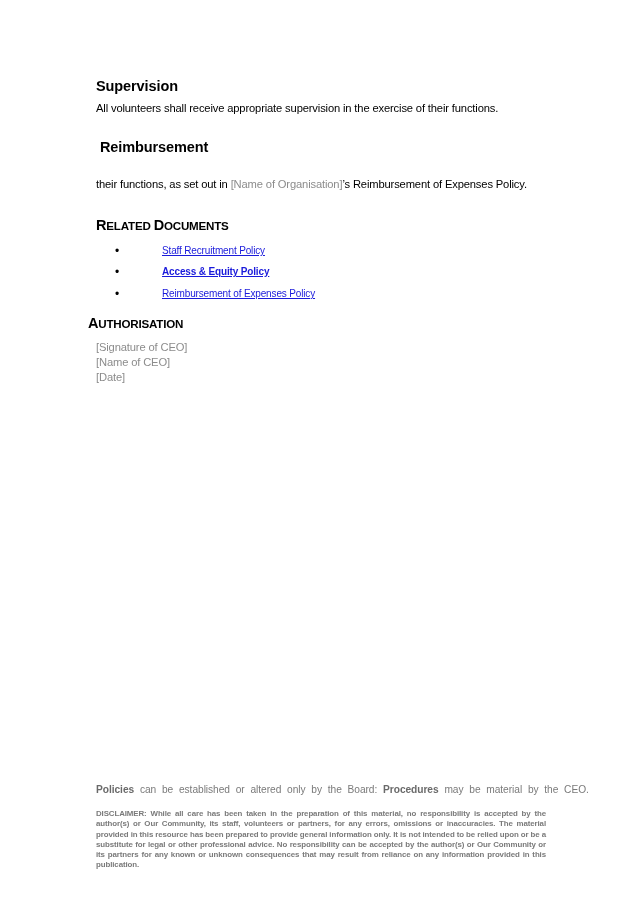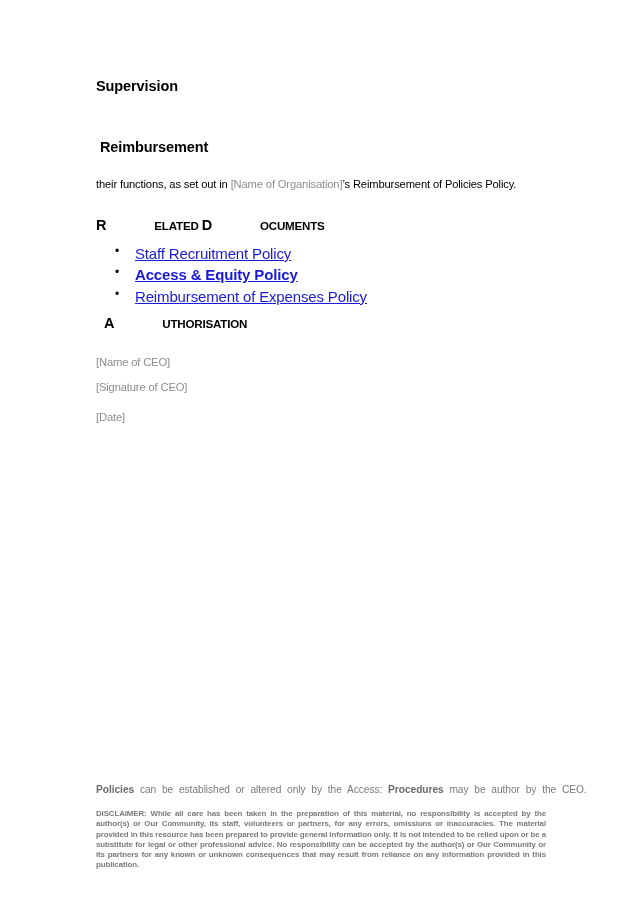--- a/index.html
+++ b/index.html
@@ -4,60 +4,61 @@
 <style>
   html, body { margin: 0; padding: 0; background: #ffffff; }
   body { width: 636px; height: 900px; position: relative; overflow: hidden;
          font-family: "Liberation Sans", sans-serif; color: #000; }
   .page { position: absolute; left: 0; top: 0; width: 636px; height: 636px; }
   .abs { position: absolute; white-space: nowrap; }
   .h2 { font-size: 14.5px; font-weight: bold; letter-spacing: -0.1px; }
   .body { font-size: 11.2px; line-height: 15px; letter-spacing: -0.15px; }
   .ph { color: #8c8c8c; }
   .h1 { font-size: 14.5px; font-weight: bold; letter-spacing: -0.2px; }
-  .h1 .sc { font-size: 11.6px; padding-left: 48px; }
+  .h1 .sc { font-size: 11.6px; }
   .bullet { font-size: 12px; }
-  .link { font-size: 15px; color: #1a1adb; text-decoration: underline; letter-spacing: -0.15px; }
+  .link { font-size: 10px; color: #1a1adb; text-decoration: underline; letter-spacing: -0.15px; margin-left: 27px; }
   .grey { color: #8c8c8c; font-size: 11.2px; line-height: 14px; letter-spacing: -0.15px; }
   .footer-note { font-size: 10.2px; color: #7a7a7a; word-spacing: 3px; letter-spacing: -0.05px; }
   .footer-note b { color: #6a6a6a; margin-top: 48px; }
   .disclaimer { position: absolute; left: 96px; top: 809px; width: 450px;
                 font-size: 7.9px; line-height: 10.3px; color: #7a7a7a;
                 text-align: justify; letter-spacing: -0.1px; font-weight: bold; }
 </style>
 </head>
 <body>
 
 <div class="page">
 
   <div class="abs h2" style="left:96px; top:78px;">Supervision</div>
+  <div class="abs body" style="left:96px; top:101px;">All volunteers shall receive appropriate supervision in the exercise of their functions.</div>
 
   <div class="abs h2" style="left:100px; top:139px;">Reimbursement</div>
   <div class="abs body" style="left:96px; top:177px;">
-    <span>their functions, as set out in </span><span class="ph">[Name of Organisation]</span><span>’s Reimbursement of Policies Policy.</span>
+    <span>their functions, as set out in </span><span class="ph">[Name of Organisation]</span><span>’s Reimbursement of Expenses Policy.</span>
   </div>
 
   <div class="abs h1" style="left:96px; top:217px;">
     <span>R</span><span class="sc">ELATED </span><span>D</span><span class="sc">OCUMENTS</span>
   </div>
 
   <div class="abs bullet" style="left:115px; top:244px;">•</div>
   <a class="abs link" style="left:135px; top:245px;" href="#">Staff Recruitment Policy</a>
 
   <div class="abs bullet" style="left:115px; top:265px;">•</div>
   <a class="abs link" style="left:135px; top:266px;font-weight:bold;" href="#">Access &amp; Equity Policy</a>
 
   <div class="abs bullet" style="left:115px; top:287px;">•</div>
   <a class="abs link" style="left:135px; top:288px;" href="#">Reimbursement of Expenses Policy</a>
 
-  <div class="abs h1" style="left:104px; top:315px;">
+  <div class="abs h1" style="left:88px; top:315px;">
     <span>A</span><span class="sc">UTHORISATION</span>
   </div>
-  <div class="abs grey" style="left:96px; top:340px;margin-top:40px;">[Signature of CEO]</div>
+  <div class="abs grey" style="left:96px; top:340px;">[Signature of CEO]</div>
   <div class="abs grey" style="left:96px; top:355px;text-align:right;">[Name of CEO]</div>
-  <div class="abs grey" style="left:96px; top:370px;margin-top:40px;">[Date]</div>
+  <div class="abs grey" style="left:96px; top:370px;">[Date]</div>
 
   <div class="abs footer-note" style="left:96px; top:784px;">
-    <b>Policies</b><span> can be established or altered only by the Access: </span><b>Procedures</b><span> may be author by the CEO.</span>
+    <b>Policies</b><span> can be established or altered only by the Board: </span><b>Procedures</b><span> may be material by the CEO.</span>
   </div>
   <div class="disclaimer">DISCLAIMER: While all care has been taken in the preparation of this material, no responsibility is accepted by the author(s) or Our Community, its staff, volunteers or partners, for any errors, omissions or inaccuracies. The material provided in this resource has been prepared to provide general information only. It is not intended to be relied upon or be a substitute for legal or other professional advice. No responsibility can be accepted by the author(s) or Our Community or its partners for any known or unknown consequences that may result from reliance on any information provided in this publication.</div>
 
 </div>
 
 </body></html>

